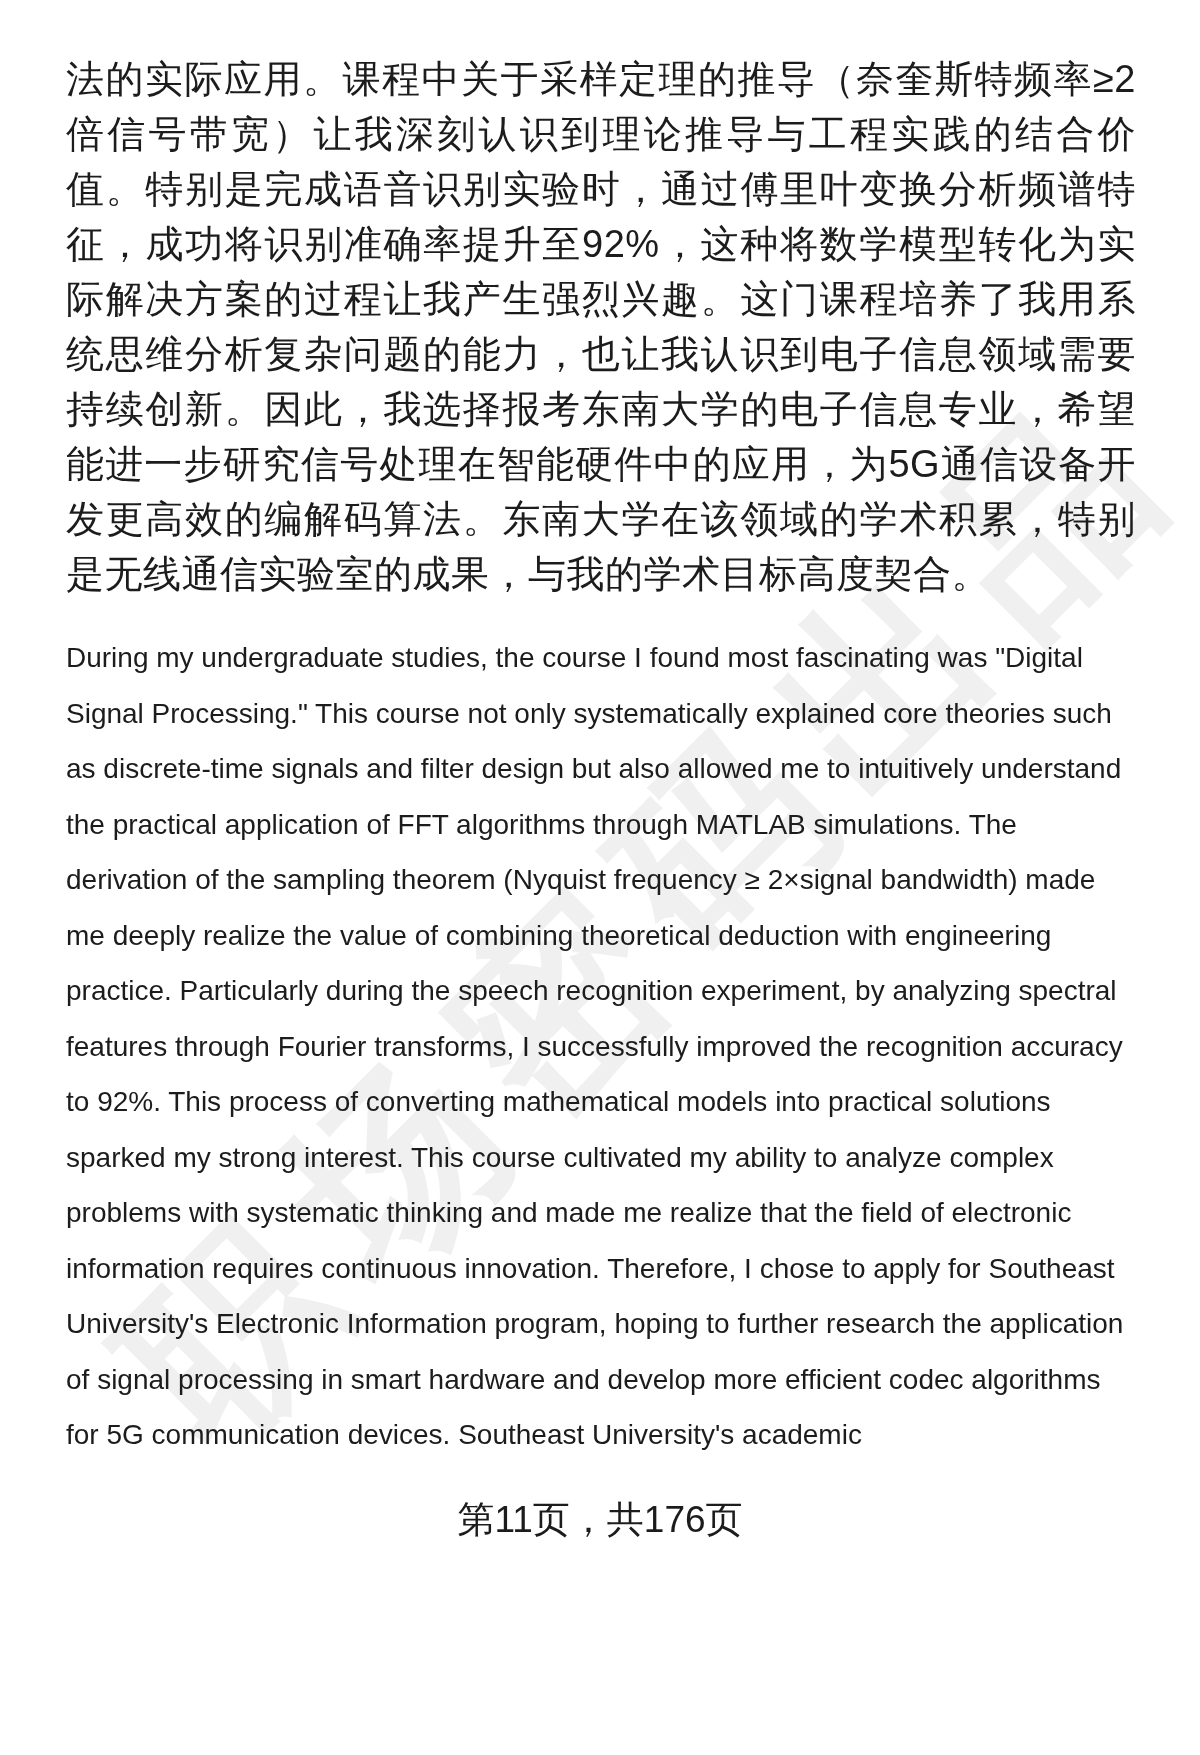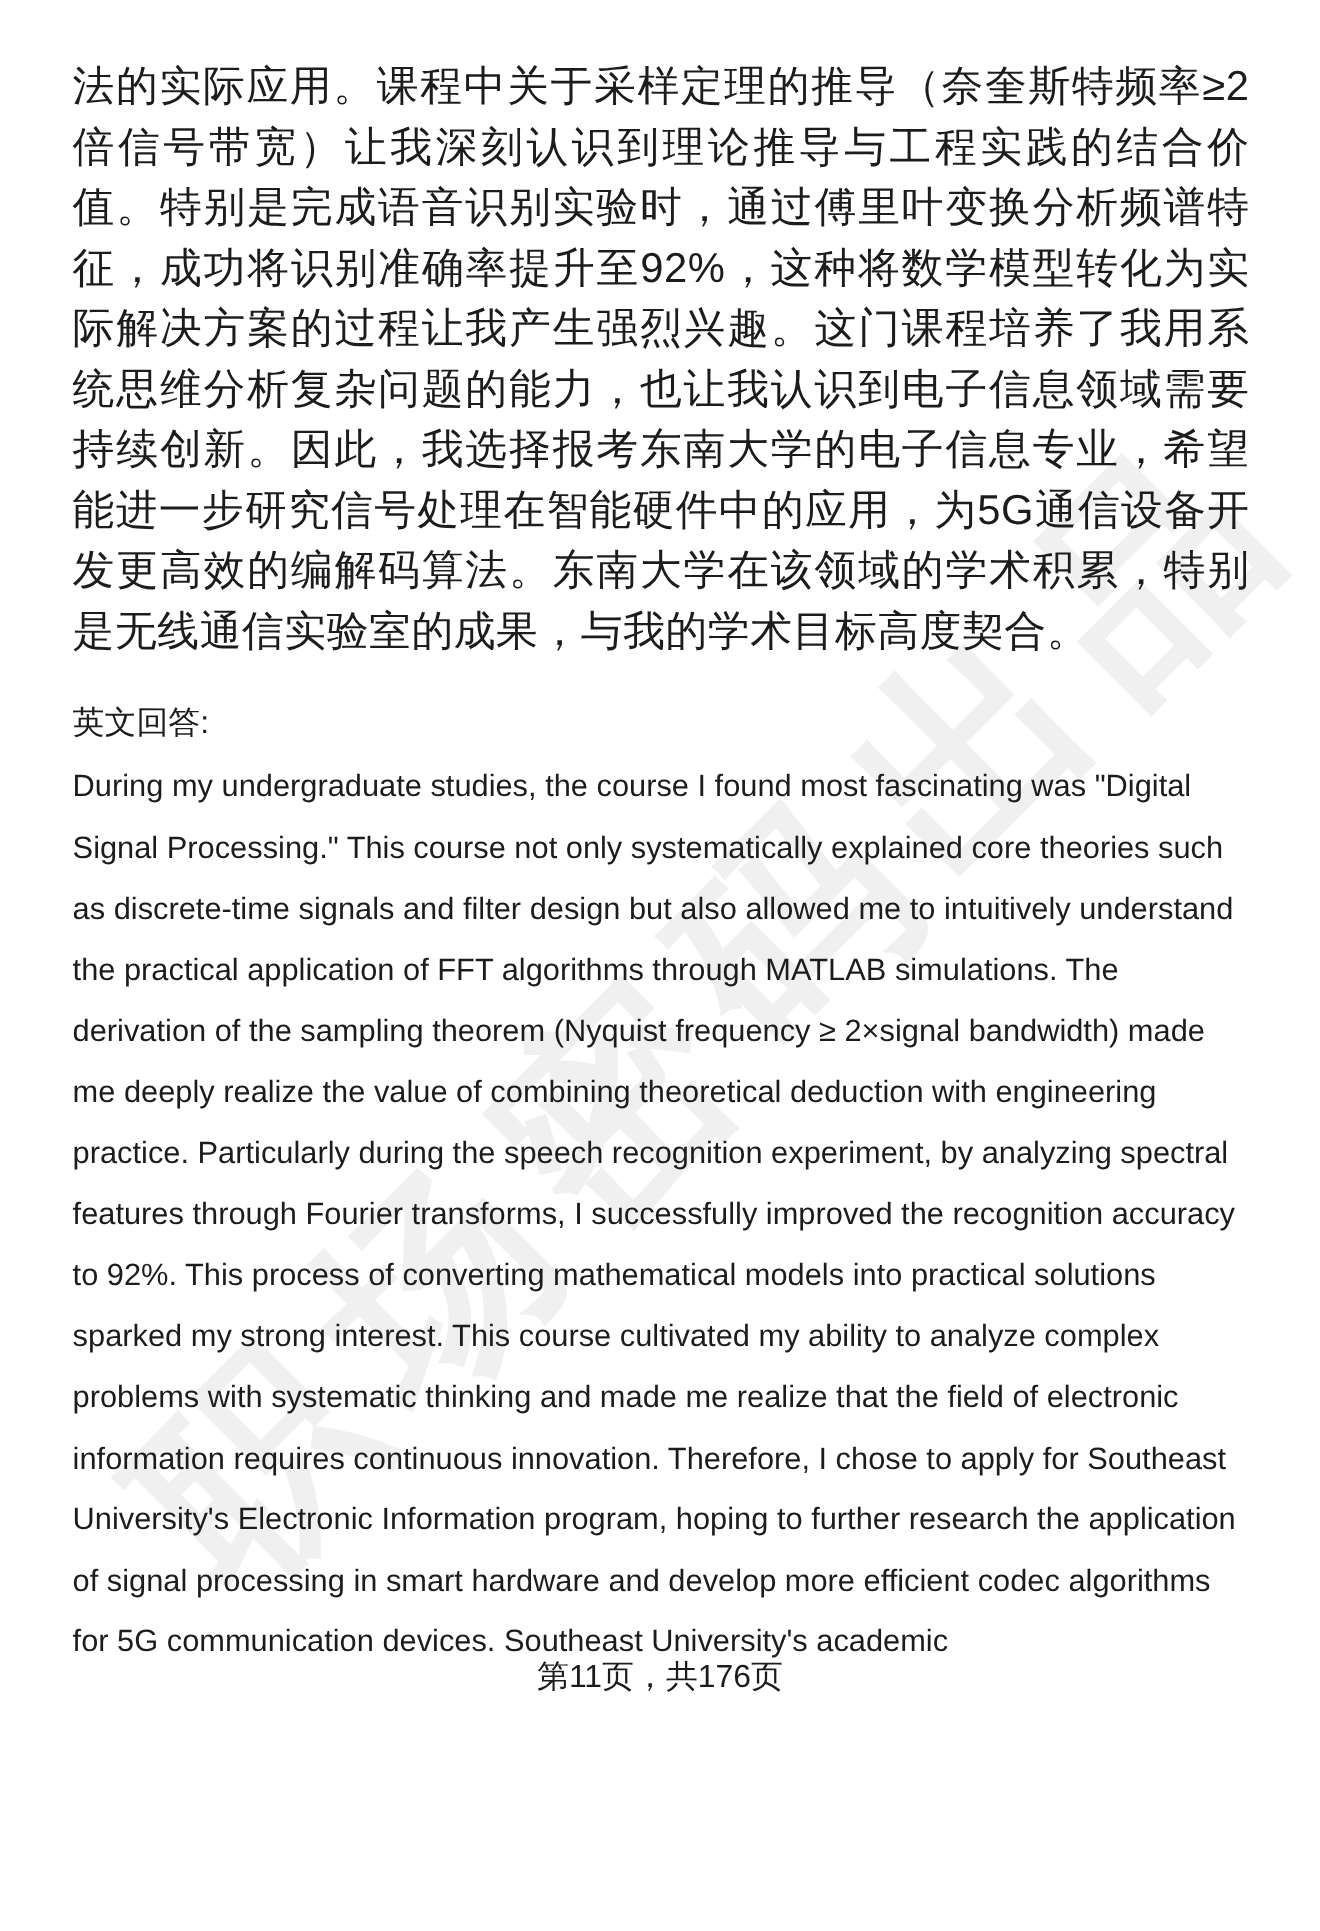--- a/index.html
+++ b/index.html
@@ -46,21 +46,21 @@
     text-align: left;
     color: #1c1c1c;
     margin: 0;
   }
   .footer {
     position: absolute;
     left: 0;
     right: 0;
     bottom: 210px;
     text-align: center;
-    font-size: 29px;
+    font-size: 37px;
     color: #1c1c1c;
     z-index: 2;
   }
   .watermark {
     position: absolute;
     left: -100px;
     top: 780px;
     width: 1500px;
     z-index: 1;
     transform: rotate(-45deg);
@@ -79,21 +79,20 @@
 <body>
 
 <div class="page">
 
   <div class="watermark">职场密码出品</div>
 
   <div class="content">
 
     <p class="para-cn">法的实际应用。课程中关于采样定理的推导（奈奎斯特频率≥2倍信号带宽）让我深刻认识到理论推导与工程实践的结合价值。特别是完成语音识别实验时，通过傅里叶变换分析频谱特征，成功将识别准确率提升至92%，这种将数学模型转化为实际解决方案的过程让我产生强烈兴趣。这门课程培养了我用系统思维分析复杂问题的能力，也让我认识到电子信息领域需要持续创新。因此，我选择报考东南大学的电子信息专业，希望能进一步研究信号处理在智能硬件中的应用，为5G通信设备开发更高效的编解码算法。东南大学在该领域的学术积累，特别是无线通信实验室的成果，与我的学术目标高度契合。</p>
 
-    <div class="label-line">英文回答:</div>
 
     <p class="para-en">During my undergraduate studies, the course I found most fascinating was "Digital Signal Processing." This course not only systematically explained core theories such as discrete-time signals and filter design but also allowed me to intuitively understand the practical application of FFT algorithms through MATLAB simulations. The derivation of the sampling theorem (Nyquist frequency ≥ 2×signal bandwidth) made me deeply realize the value of combining theoretical deduction with engineering practice. Particularly during the speech recognition experiment, by analyzing spectral features through Fourier transforms, I successfully improved the recognition accuracy to 92%. This process of converting mathematical models into practical solutions sparked my strong interest. This course cultivated my ability to analyze complex problems with systematic thinking and made me realize that the field of electronic information requires continuous innovation. Therefore, I chose to apply for Southeast University's Electronic Information program, hoping to further research the application of signal processing in smart hardware and develop more efficient codec algorithms for 5G communication devices. Southeast University's academic</p>
 
   </div>
 
   <div class="footer">第11页，共176页</div>
 
 </div>
 
 </body></html>

